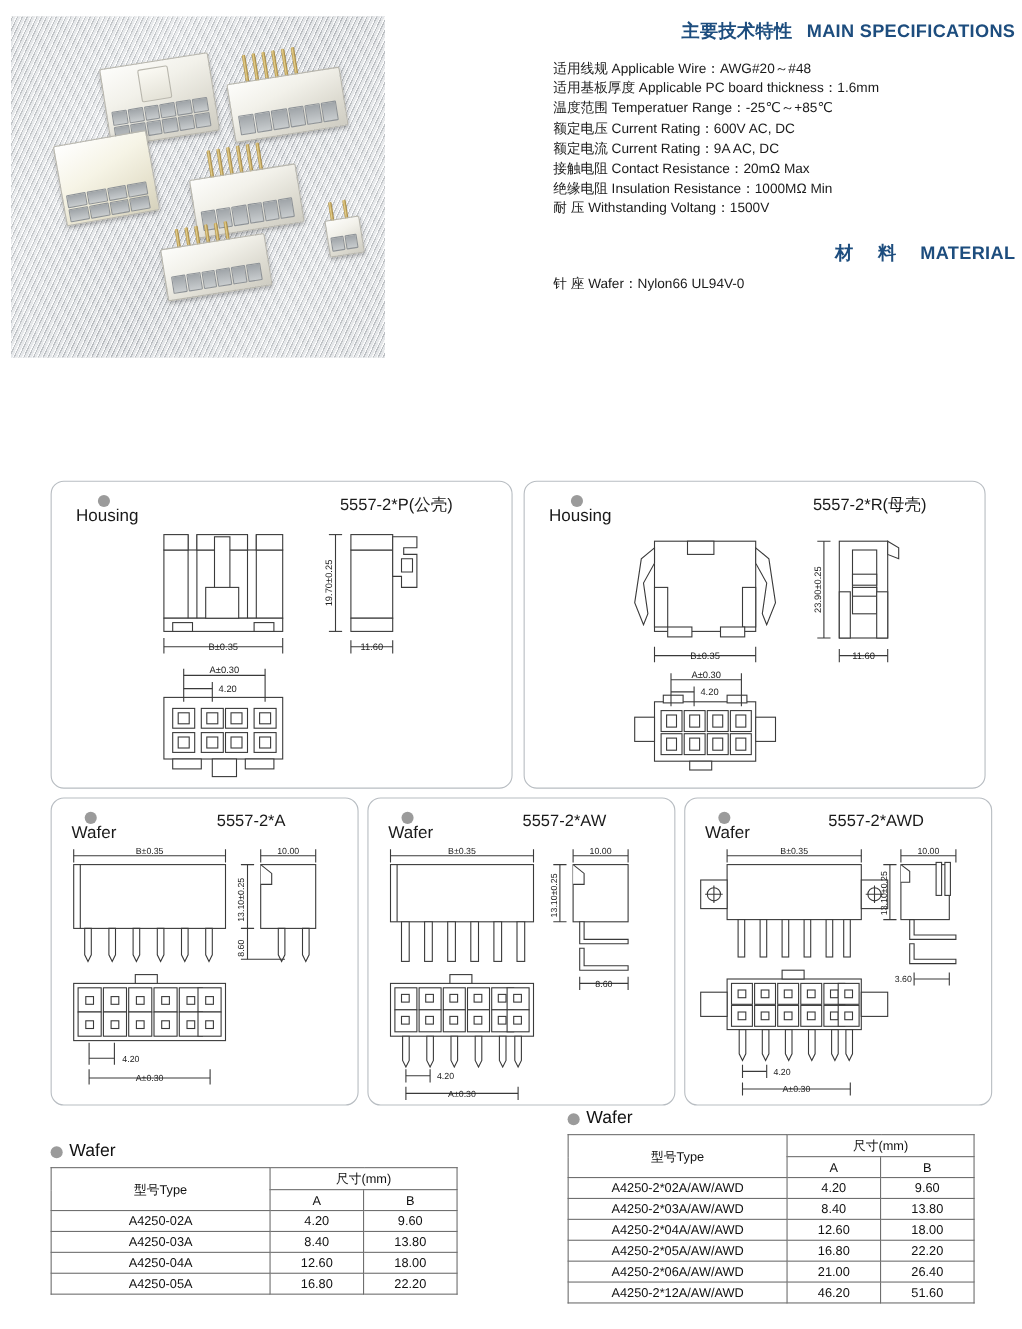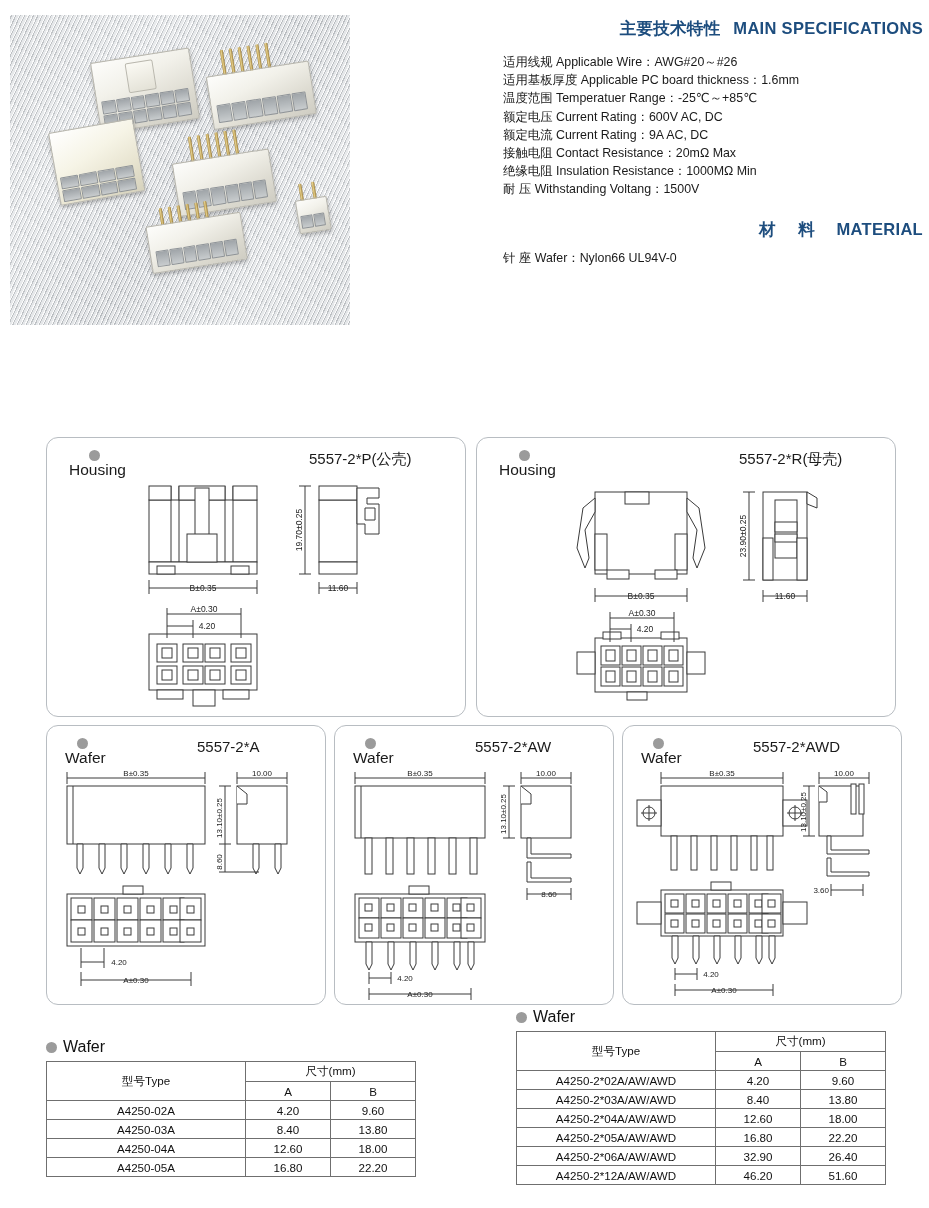--- a/index.html
+++ b/index.html
@@ -184,21 +184,21 @@
     </div>
   </div>
 </div>
 
 <div class="specs">
   <div class="spec-h">
     <span>主要技术特性</span>
     <span class="en">MAIN SPECIFICATIONS</span>
   </div>
   <div>
-    <div class="spec-line">适用线规 Applicable Wire：AWG#20～#26</div>
+    <div class="spec-line">适用线规 Applicable Wire：AWG#20～#48</div>
     <div class="spec-line">适用基板厚度 Applicable PC board thickness：1.6mm</div>
     <div class="spec-line">温度范围 Temperatuer Range：-25℃～+85℃</div>
     <div class="spec-line">额定电压 Current Rating：600V AC, DC</div>
     <div class="spec-line">额定电流 Current Rating：9A AC, DC</div>
     <div class="spec-line">接触电阻 Contact Resistance：20mΩ Max</div>
     <div class="spec-line">绝缘电阻 Insulation Resistance：1000MΩ Min</div>
     <div class="spec-line">耐 压 Withstanding Voltang：1500V</div>
   </div>
 
   <div class="spec-h mat-h">
@@ -721,21 +721,21 @@
         <td>12.60</td>
         <td>18.00</td>
       </tr>
       <tr>
         <td>A4250-2*05A/AW/AWD</td>
         <td>16.80</td>
         <td>22.20</td>
       </tr>
       <tr>
         <td>A4250-2*06A/AW/AWD</td>
-        <td>32.90</td>
+        <td>21.00</td>
         <td>26.40</td>
       </tr>
       <tr>
         <td>A4250-2*12A/AW/AWD</td>
         <td>46.20</td>
         <td>51.60</td>
       </tr>
     </tbody>
   </table>
 </div>

